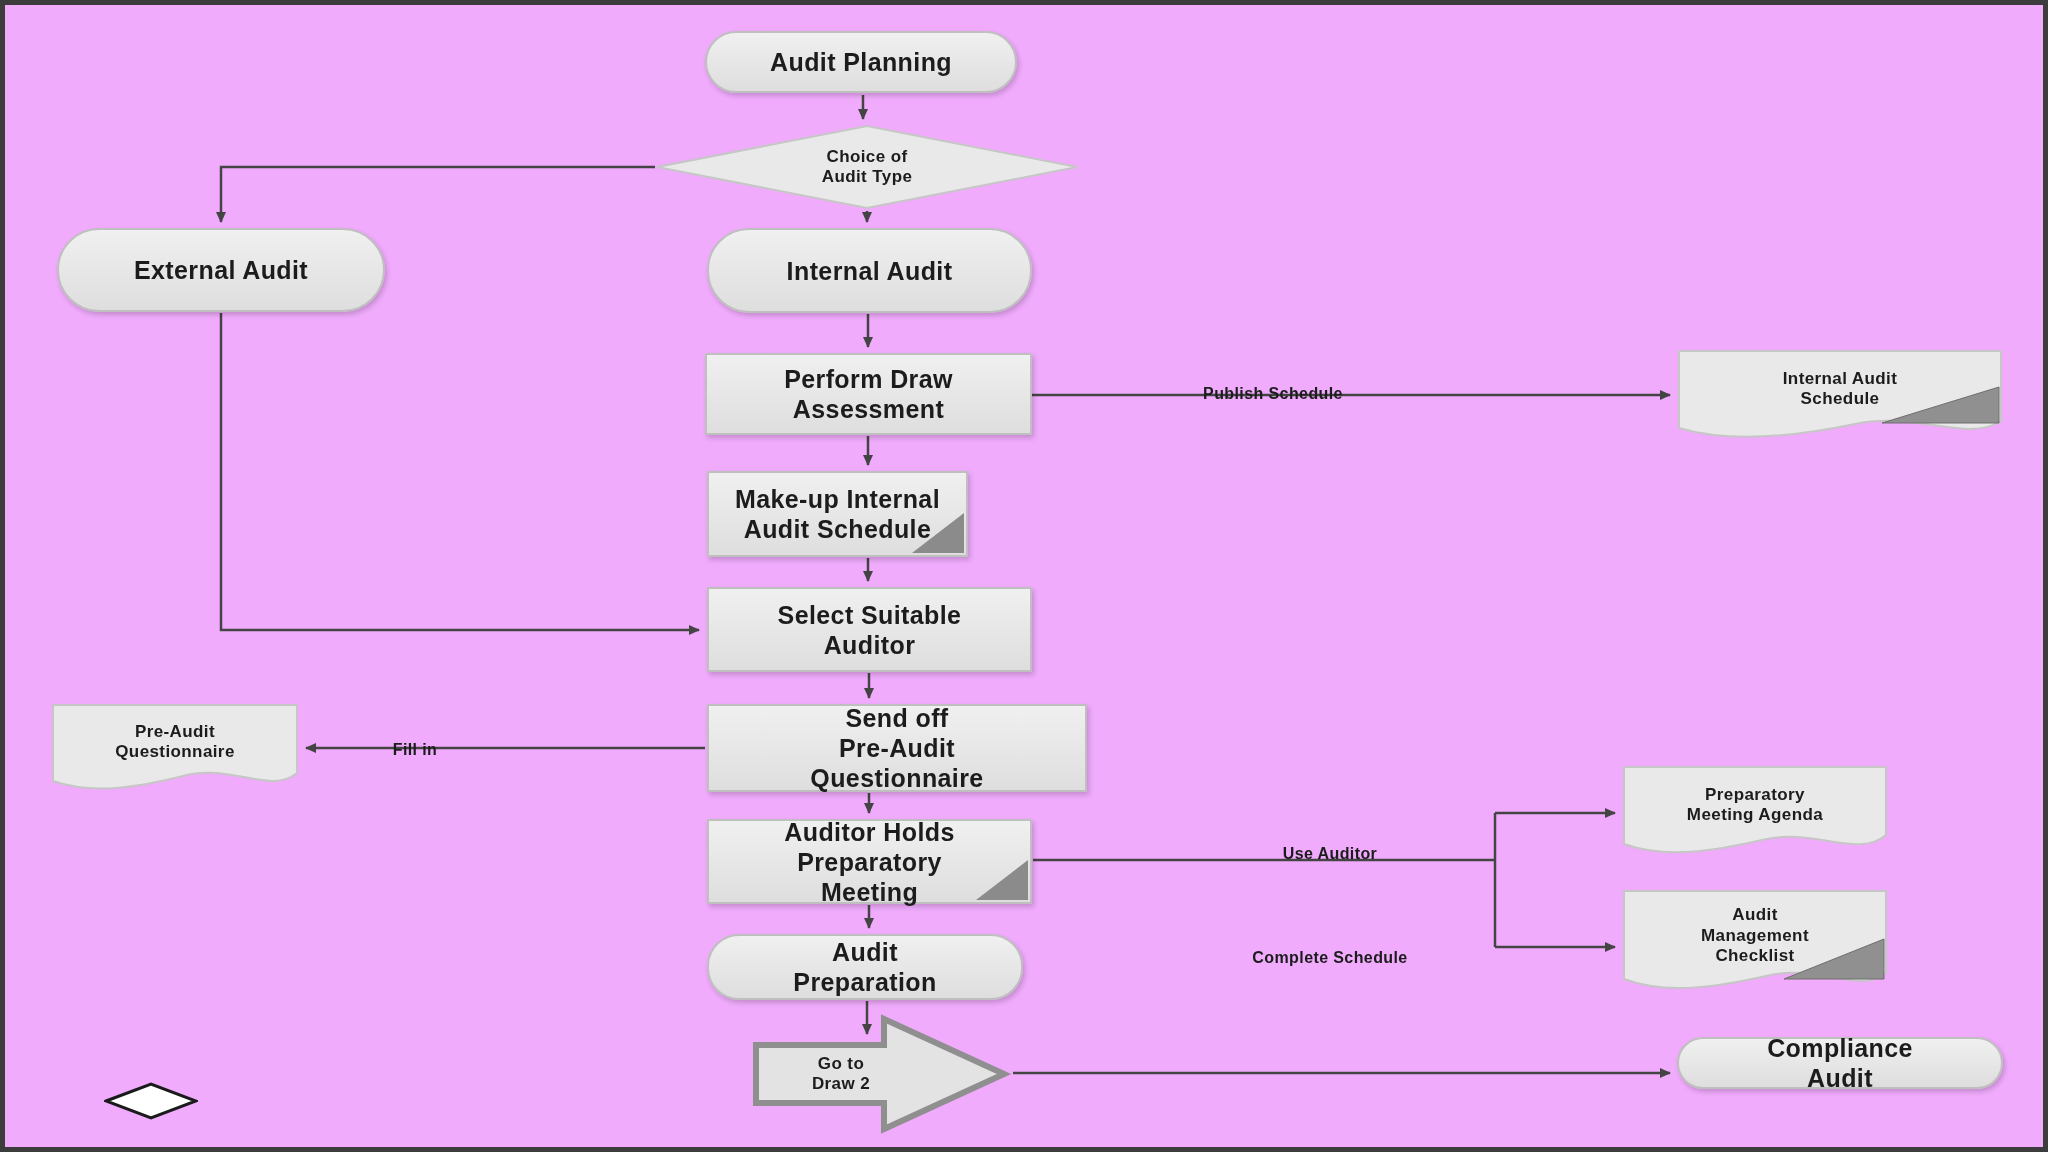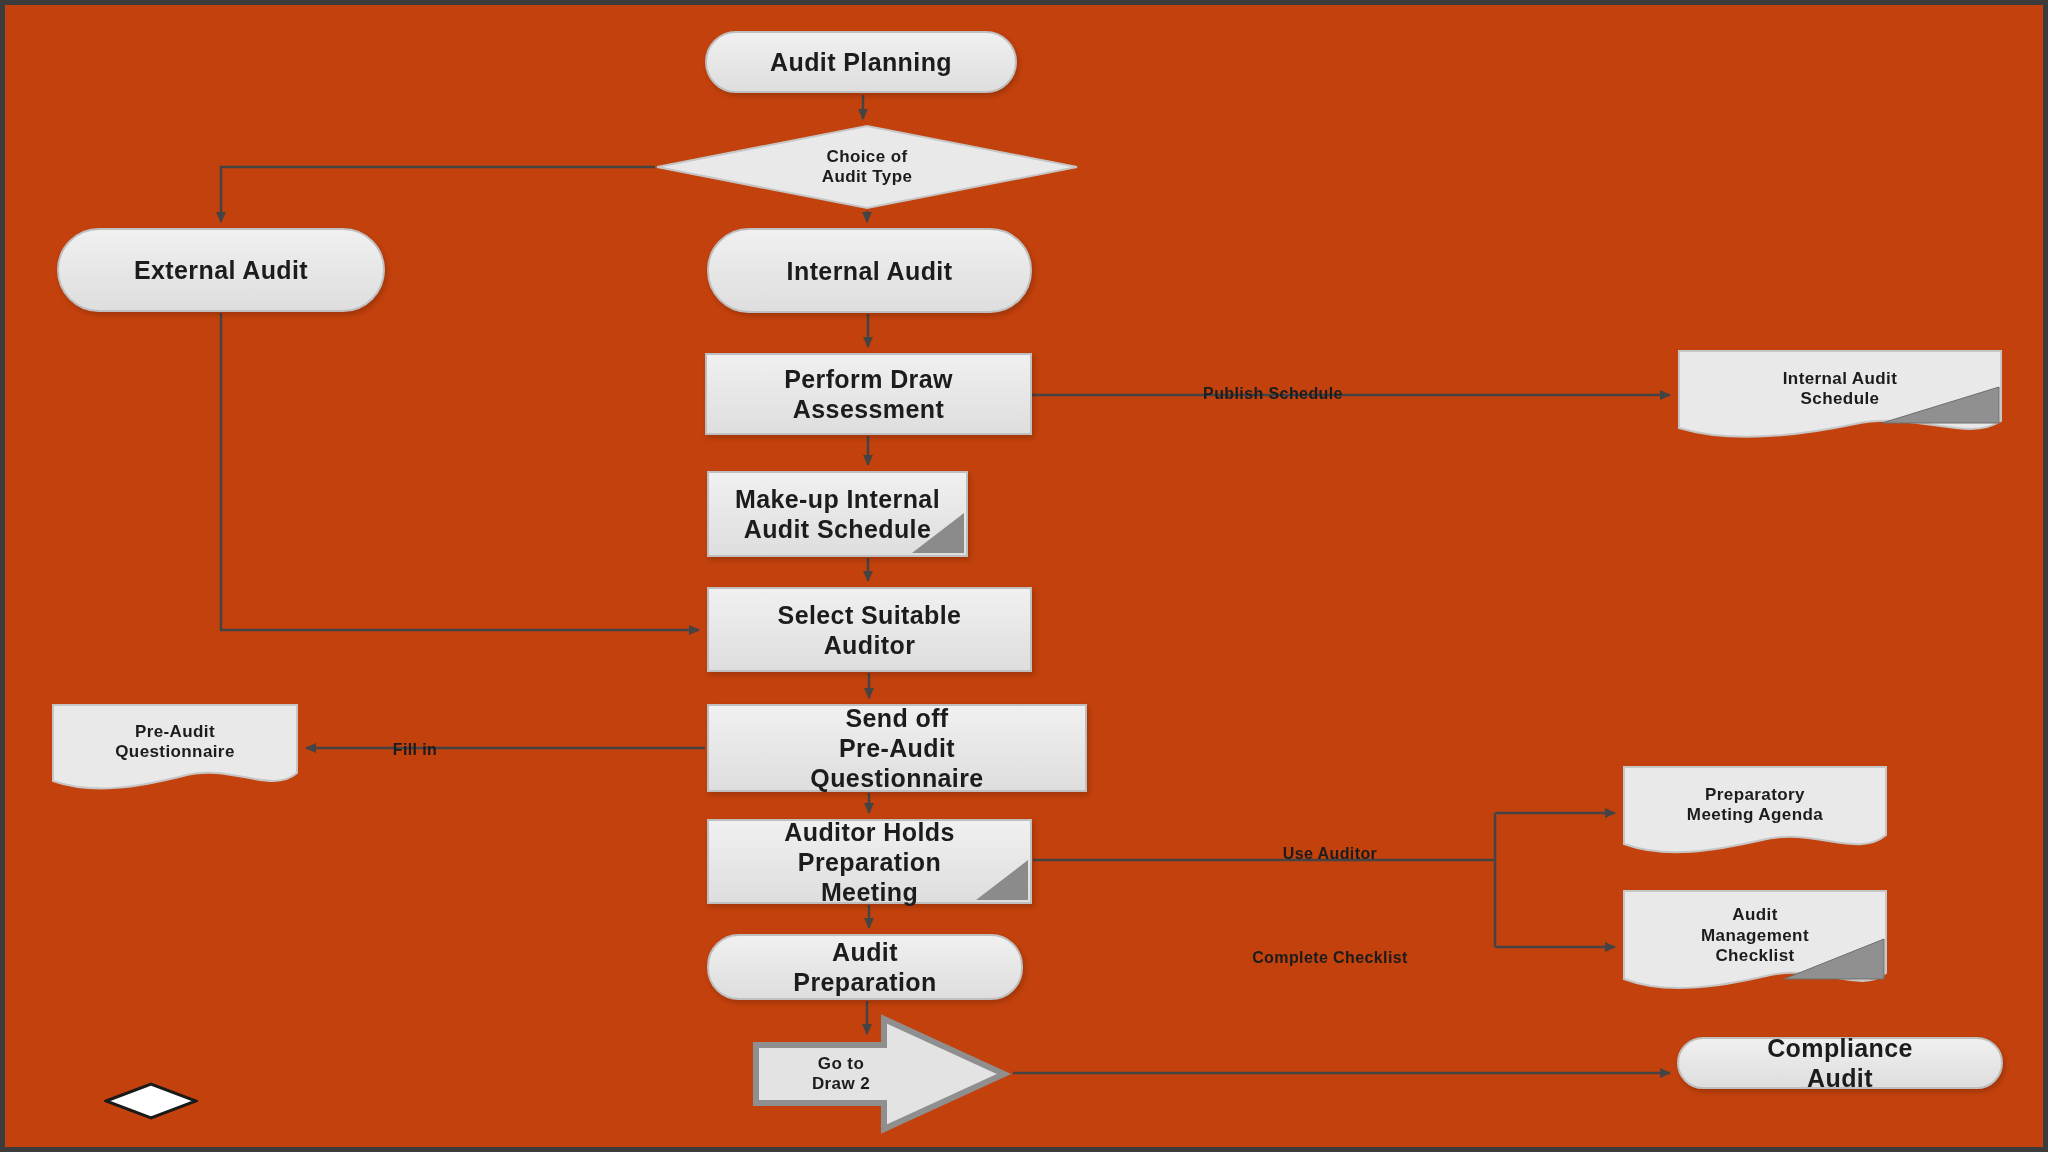--- a/index.html
+++ b/index.html
@@ -1,20 +1,20 @@
 <!DOCTYPE html>
 <html><head>
 <meta charset="utf-8">
 <style>
   html,body{margin:0;padding:0;background:#ffffff;}
   .canvas{
     position:relative;
     width:2048px;height:1152px;
     box-sizing:border-box;
-    background:#c2410c;
+    background:#f0abfc;
     border:5px solid #3c3c3c;
     overflow:hidden;
     font-family:"Liberation Sans", sans-serif;
   }
   .node{
     position:absolute;
     display:flex;align-items:center;justify-content:center;
     text-align:center;
     font-weight:bold;
     font-size:25px;line-height:1.2;letter-spacing:0.4px;
@@ -125,21 +125,21 @@
     <div class="shape-label doc-label">Pre-Audit
 Questionnaire</div>
   </div>
 
   <div class="node box" style="left:702px;top:699px;width:380px;height:88px;">Send off
 Pre-Audit
 Questionnaire</div>
 
   <div class="node box" style="left:702px;top:814px;width:325px;height:85px;">
     <span>Auditor Holds
-Preparation
+Preparatory
 Meeting</span>
     <span class="fold"></span>
   </div>
 
   <div class="shape-wrap" style="left:1617px;top:760px;width:266px;height:98px;">
     <svg viewBox="0 0 266 98" preserveAspectRatio="none">
       <path d="M2,2 L264,2 L264,70 C236,94 192,62 140,75 C92,86 44,94 2,79 Z" fill="#e9e9e9" stroke="#c6c6c6" stroke-width="2"></path>
     </svg>
     <div class="shape-label doc-label">Preparatory
 Meeting Agenda</div>
@@ -171,15 +171,15 @@
 
   <div class="shape-wrap" style="left:99px;top:1077px;width:94px;height:38px;">
     <svg viewBox="0 0 94 38" preserveAspectRatio="none">
       <polygon points="2,19 47,2 92,19 47,36" fill="#ffffff" stroke="#1a1a1a" stroke-width="3"></polygon>
     </svg>
   </div>
 
   <div class="edge-label" style="left:1148px;top:344px;width:240px;">Publish Schedule</div>
   <div class="edge-label" style="left:350px;top:700px;width:120px;">Fill in</div>
   <div class="edge-label" style="left:1240px;top:804px;width:170px;">Use Auditor</div>
-  <div class="edge-label" style="left:1170px;top:908px;width:310px;">Complete Checklist</div>
+  <div class="edge-label" style="left:1170px;top:908px;width:310px;">Complete Schedule</div>
 
 </div>
 
 </body></html>

